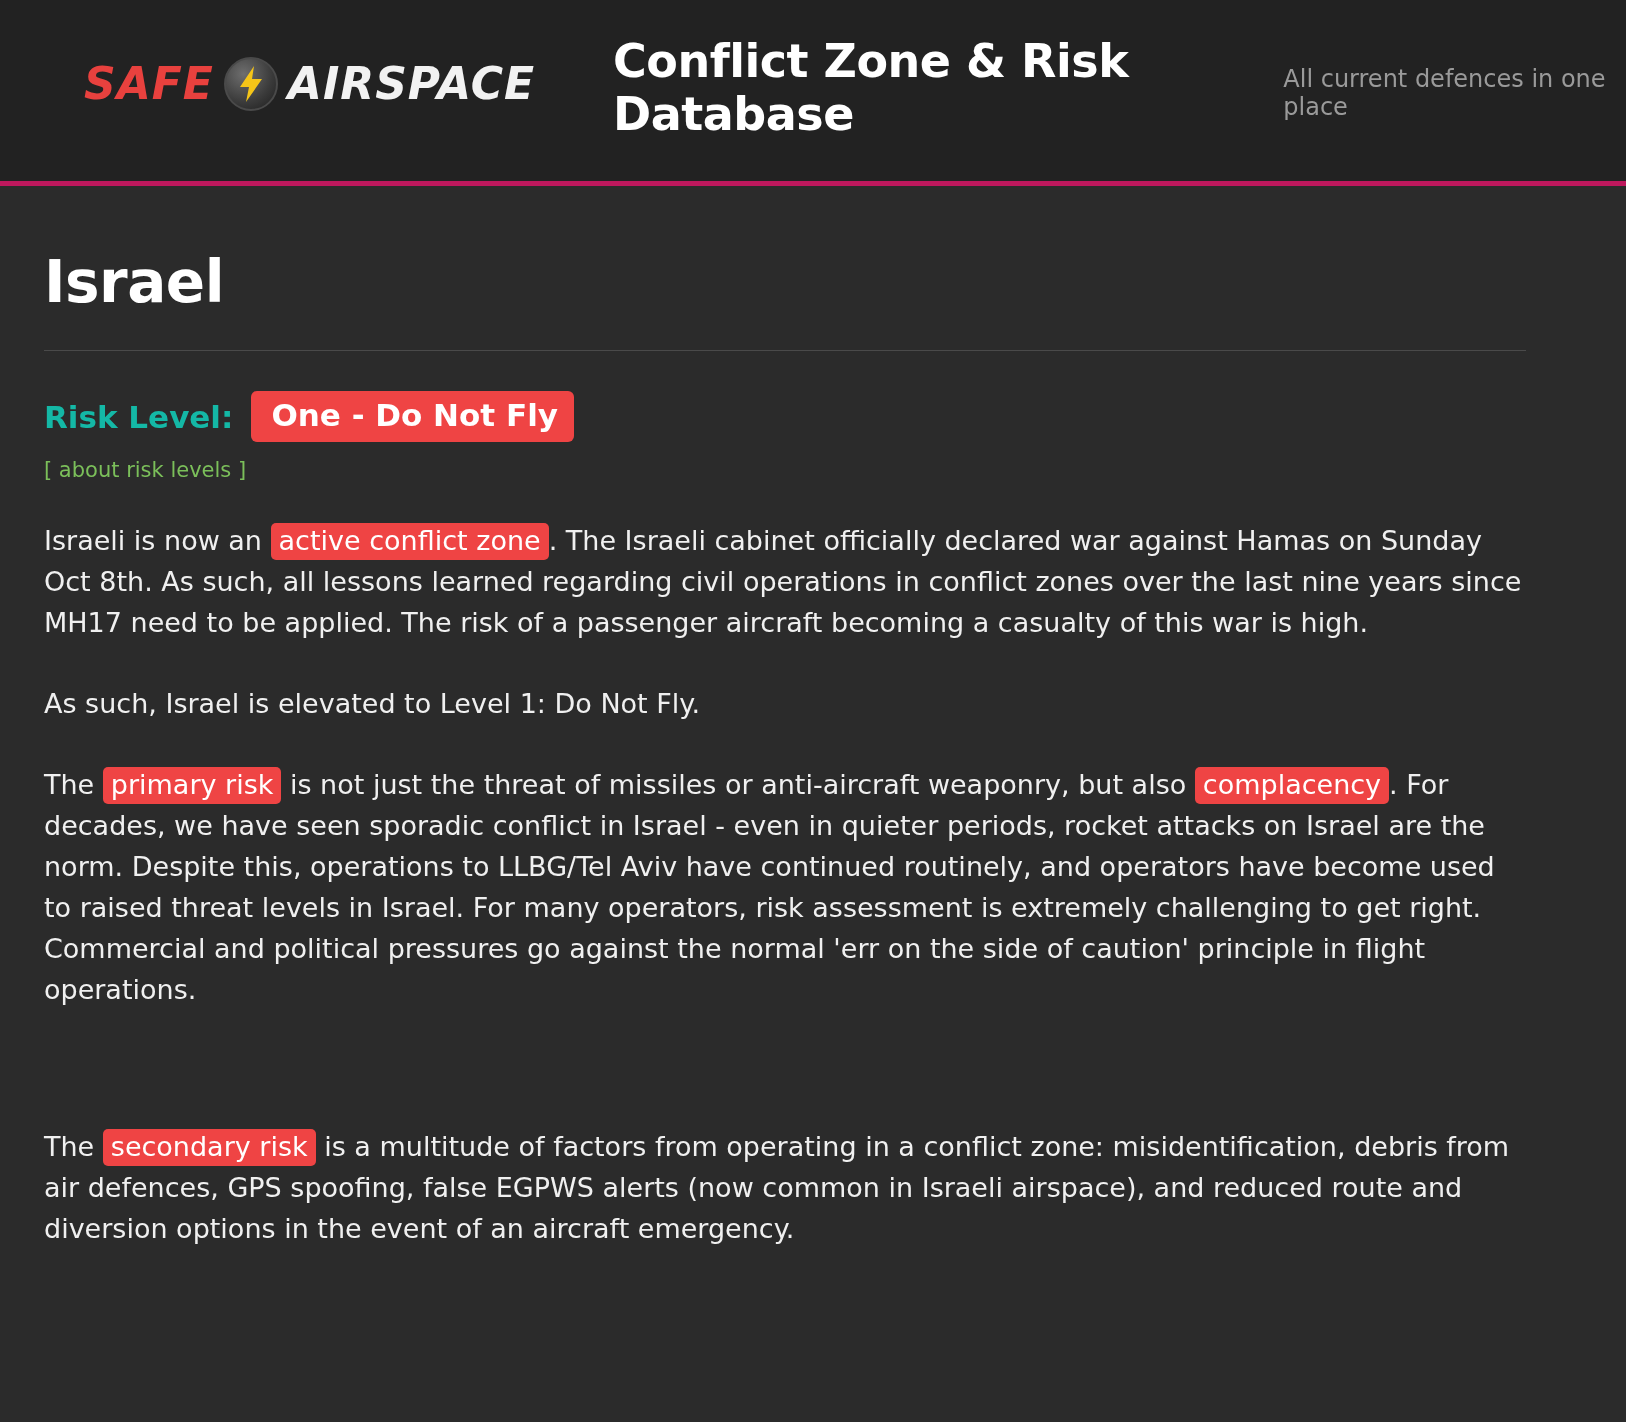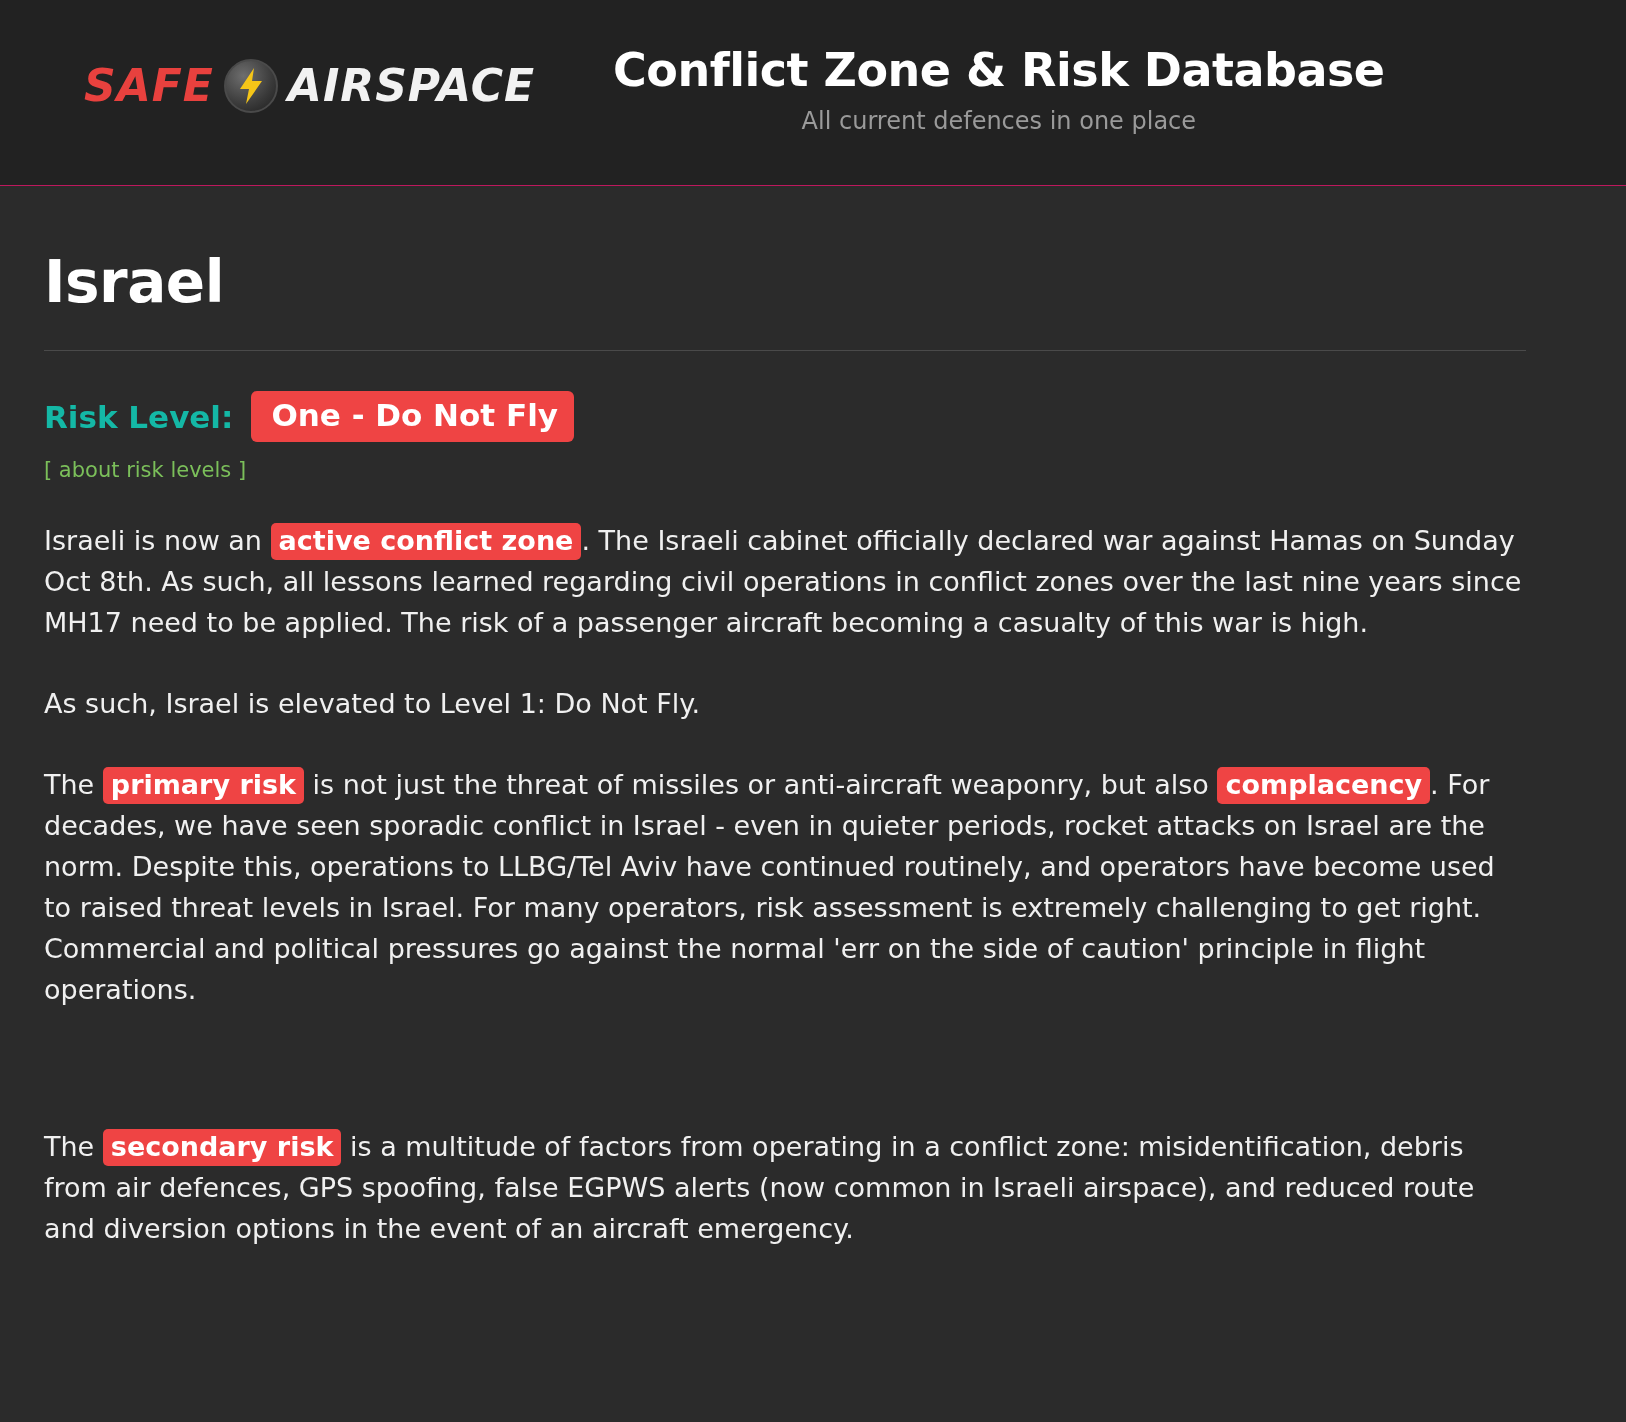--- a/index.html
+++ b/index.html
@@ -14,21 +14,21 @@
     color: #ffffff;
   }
 
   
   .site-header {
     background: #222222;
     height: 186px;
     display: flex;
     align-items: center;
     padding: 0 0 0 84px;
-    border-bottom: 1px solid #be185d;
+    border-bottom: 5px solid #be185d;
   }
   .logo {
     display: flex;
     align-items: center;
     gap: 10px;
     flex: 0 0 auto;
     margin-right: 78px;
     margin-top: -14px;
   }
   .logo-safe {
@@ -55,21 +55,21 @@
     border: 2px solid #4a4a4a;
     display: flex;
     align-items: center;
     justify-content: center;
     flex: 0 0 auto;
   }
   .logo-bolt svg { display: block; }
 
   .header-titles {
     display: flex;
-    flex-direction: column;
+    flex-direction: row;
     align-items: center;
     margin-top: -6px;
   }
   .header-title {
     font-size: 46px;
     font-weight: 700;
     color: #ffffff;
     letter-spacing: -0.5px;
     line-height: 1.15;
   }
@@ -132,21 +132,21 @@
     color: #f0f0f0;
     margin: 0 0 42px 0;
     max-width: 1490px;
   }
   .body-text.tight { margin-bottom: 40px; }
   .body-text.gap-large { margin-bottom: 116px; }
 
   .hl {
     background: #ef4444;
     color: #ffffff;
-    font-weight: 700;
+    font-weight: 400;
     padding: 2px 8px 4px 8px;
     border-radius: 5px;
     white-space: nowrap;
   }
 </style>
 </head>
 <body>
 
 <div class="site-header">
   <div class="logo">

